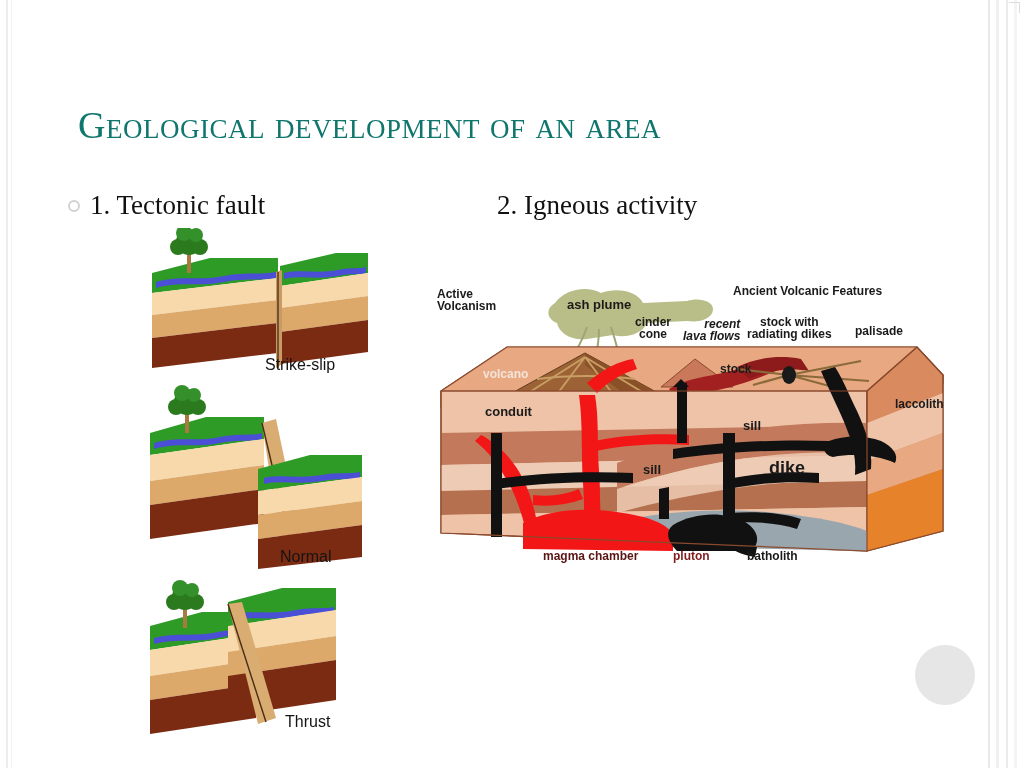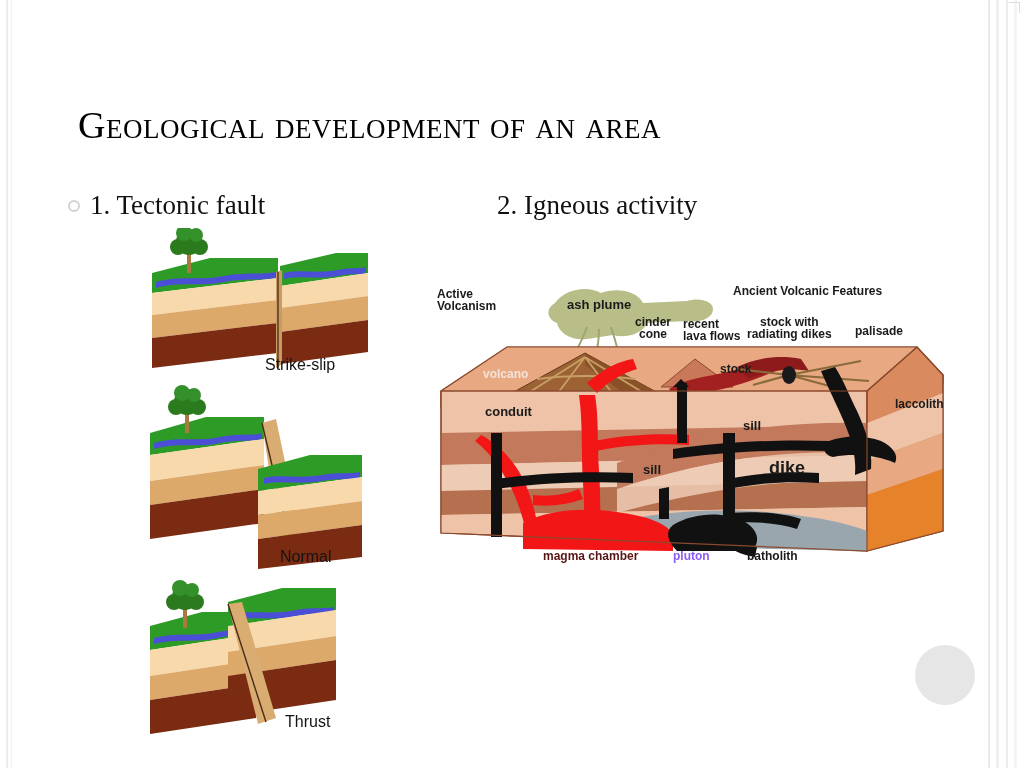--- a/index.html
+++ b/index.html
@@ -54,21 +54,21 @@
   }
 
   
   .title {
     position: absolute;
     left: 78px;
     top: 103px;
     font-family: "Liberation Serif", serif;
     font-size: 38px;
     letter-spacing: 0.5px;
-    color: #000000;
+    color: #0f766e;
     font-variant: small-caps;
     white-space: nowrap;
   }
 
   
   .bullet-marker {
     position: absolute;
     left: 68px;
     top: 200px;
     width: 12px;
@@ -351,21 +351,21 @@
     <div class="vlabel" style="left:0px; top:5px; font-size:12px; white-space:pre-line;">Active
 Volcanism</div>
 
     <div class="vlabel" style="left:296px; top:2px; font-size:12px;">Ancient Volcanic Features</div>
 
     <div class="vlabel" style="left:130px; top:15px; font-size:13px;">ash plume</div>
 
     <div class="vlabel" style="left:198px; top:33px; font-size:12px; white-space:pre-line; text-align:center;">cinder
 cone</div>
 
-    <div class="vlabel" style="left:246px; top:35px; font-size:12px; white-space:pre-line; text-align:left;">recent
+    <div class="vlabel" style="left:246px; top:35px; font-size:12px; white-space:pre-line; text-align:right;font-style:italic;">recent
 lava flows</div>
 
     <div class="vlabel" style="left:310px; top:33px; font-size:12px; white-space:pre-line; text-align:center;">stock with
 radiating dikes</div>
 
     <div class="vlabel" style="left:418px; top:42px; font-size:12px;">palisade</div>
 
     <div class="vlabel" style="left:46px; top:85px; font-size:12px; color:#f2e4d8;">volcano</div>
 
     <div class="vlabel" style="left:283px; top:80px; font-size:12px;">stock</div>
@@ -375,18 +375,18 @@
     <div class="vlabel" style="left:306px; top:136px; font-size:13px;">sill</div>
 
     <div class="vlabel" style="left:206px; top:180px; font-size:13px;">sill</div>
 
     <div class="vlabel" style="left:332px; top:176px; font-size:18px;">dike</div>
 
     <div class="vlabel" style="left:446px; top:115px; font-size:12px;padding-left:12px;">laccolith</div>
 
     <div class="vlabel" style="left:106px; top:267px; font-size:12px; color:#5a1414;">magma chamber</div>
 
-    <div class="vlabel" style="left:236px; top:267px; font-size:12px; color:#8b5cf6;text-align:right;">pluton</div>
+    <div class="vlabel" style="left:236px; top:267px; font-size:12px; color:#7f1d1d;text-align:right;">pluton</div>
 
     <div class="vlabel" style="left:310px; top:267px; font-size:12px; color:#1a1a1a;">batholith</div>
   </div>
 
 </div>
 
 </body></html>

